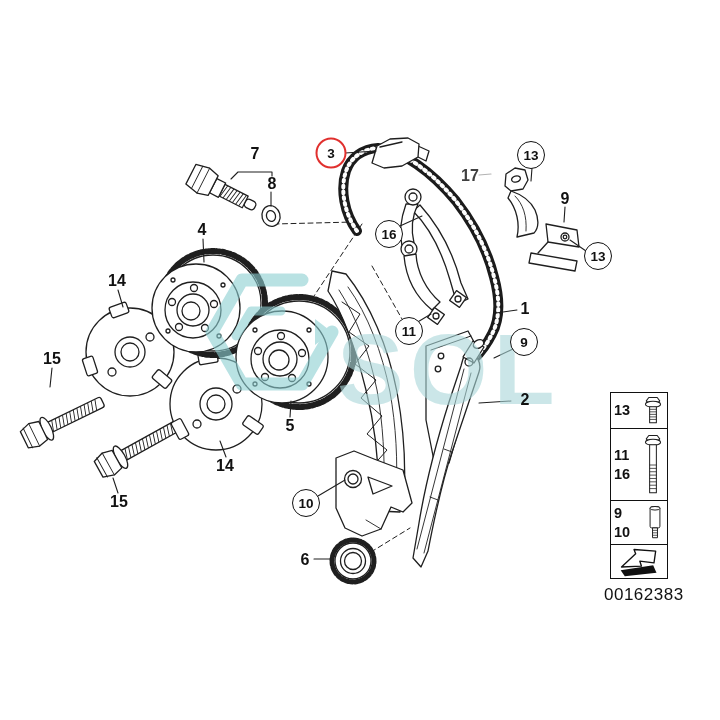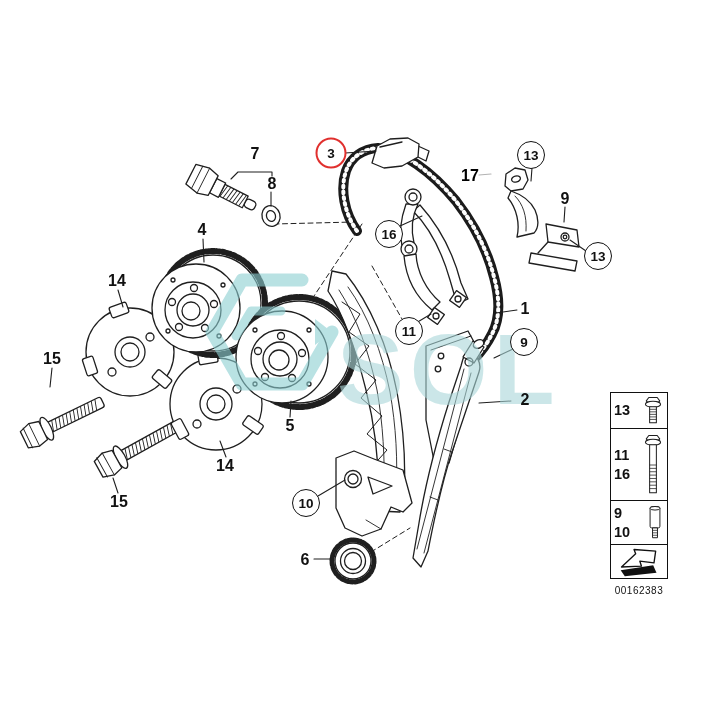--- a/index.html
+++ b/index.html
@@ -1,34 +1,34 @@
 <!DOCTYPE html>
 <html><head>
 <meta charset="utf-8">
 <style>
   html,body{margin:0;padding:0;background:#fff;}
   .stage{position:relative;width:720px;height:720px;background:#fff;overflow:hidden;
          font-family:"Liberation Sans",sans-serif;}
   .stage svg.art{position:absolute;left:0;top:0;}
   .lbl{position:absolute;transform:translate(-50%,-50%);font-weight:bold;font-size:16px;
        color:#111;white-space:nowrap;}
-  .lbl.muted{color:#000000;}
+  .lbl.muted{color:#404040;}
   .co{position:absolute;transform:translate(-50%,-50%);width:26px;height:26px;
       border:1.7px solid #111;border-radius:50%;background:#fff;display:flex;
       align-items:center;justify-content:center;font-weight:bold;font-size:13.5px;color:#111;}
   .co.red{border:2.4px solid #e0302e;width:27px;height:27px;}
   .legend{position:absolute;left:610px;top:392px;width:58px;border:1.6px solid #111;
           background:#fff;box-sizing:border-box;}
   .legend .row{display:flex;align-items:center;justify-content:space-between;
                border-bottom:1.4px solid #111;padding:1px 3px;box-sizing:border-box;}
   .legend .row:last-child{border-bottom:none;justify-content:center;}
   .legend .nums{display:flex;flex-direction:column;font-weight:bold;font-size:14.5px;
                 line-height:1.25;color:#111;}
   .code{position:absolute;left:604px;top:585px;width:70px;text-align:center;
-        font-size:10px;color:#111;letter-spacing:0.5px;}
+        font-size:17px;color:#111;letter-spacing:0.5px;}
 </style>
 </head>
 <body>
 
 <div class="stage">
 
   <svg class="art" width="720" height="720" viewBox="0 0 720 720">
     <g stroke="#1f1f1f" stroke-width="1.3" fill="none" stroke-linejoin="round" stroke-linecap="round">
 
       <g stroke-width="1" stroke-dasharray="5 3.5">

